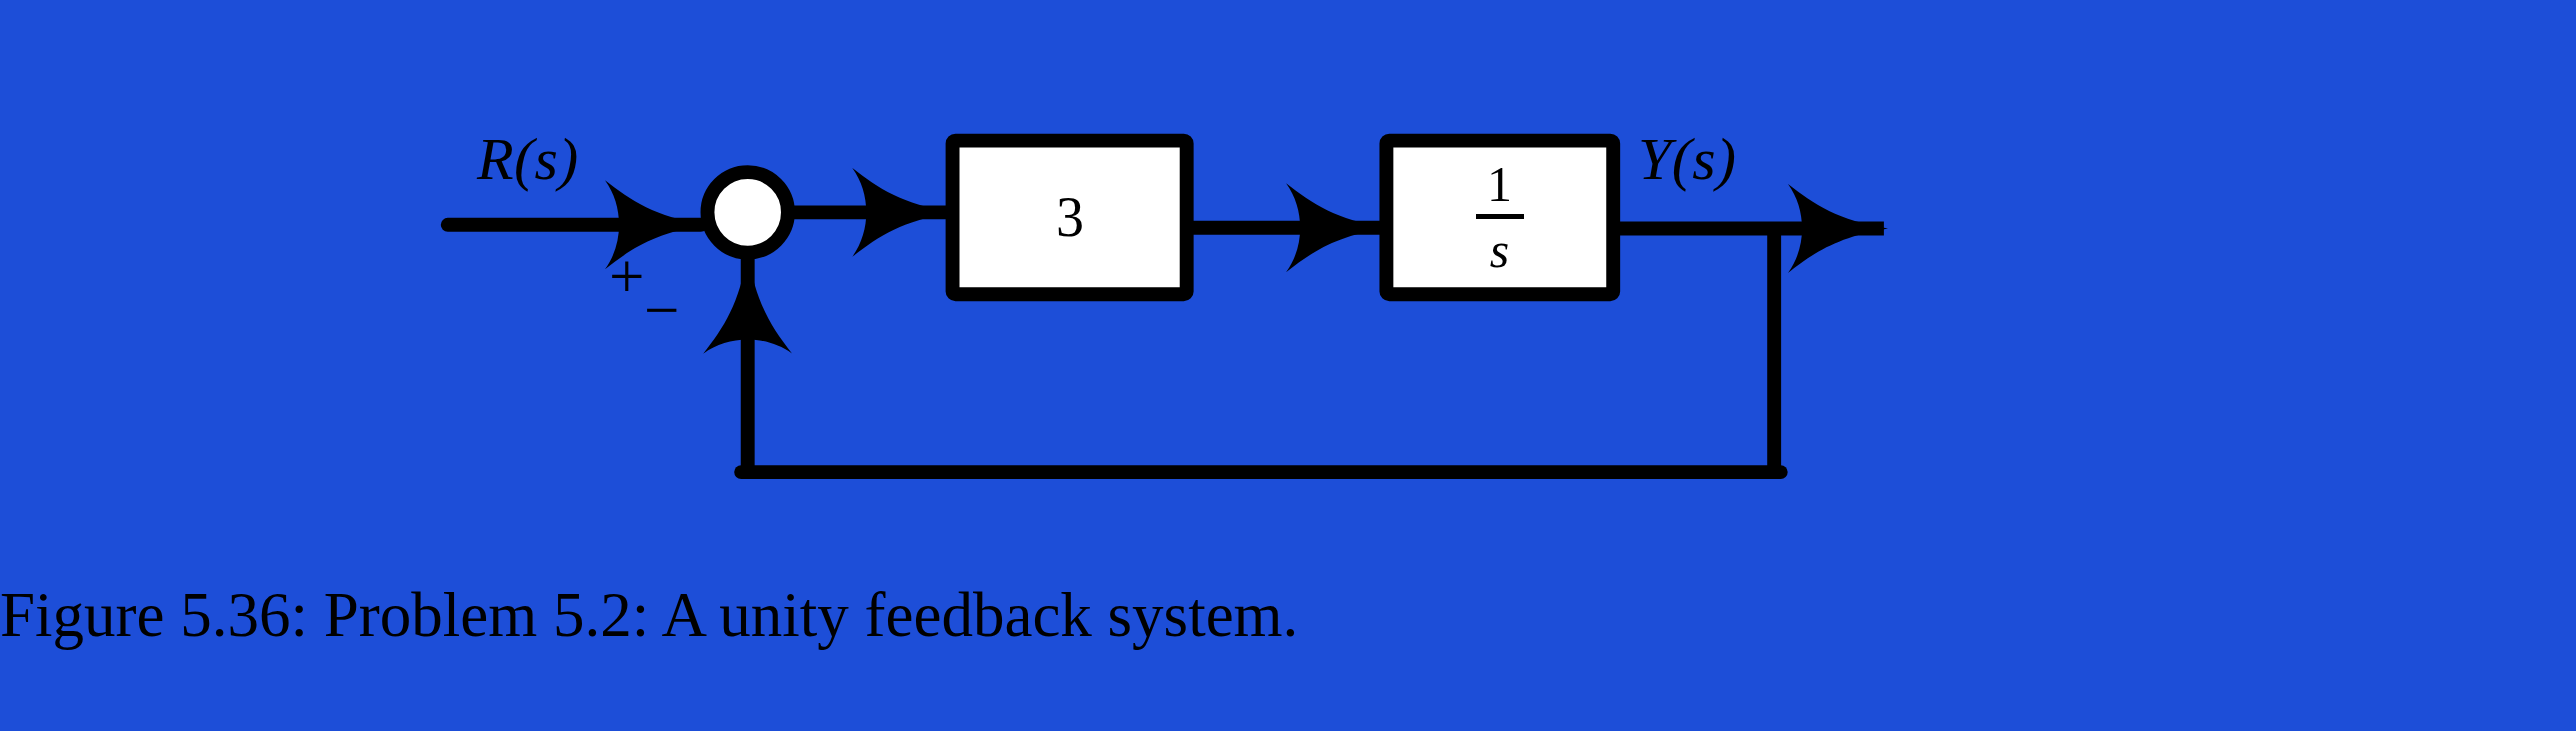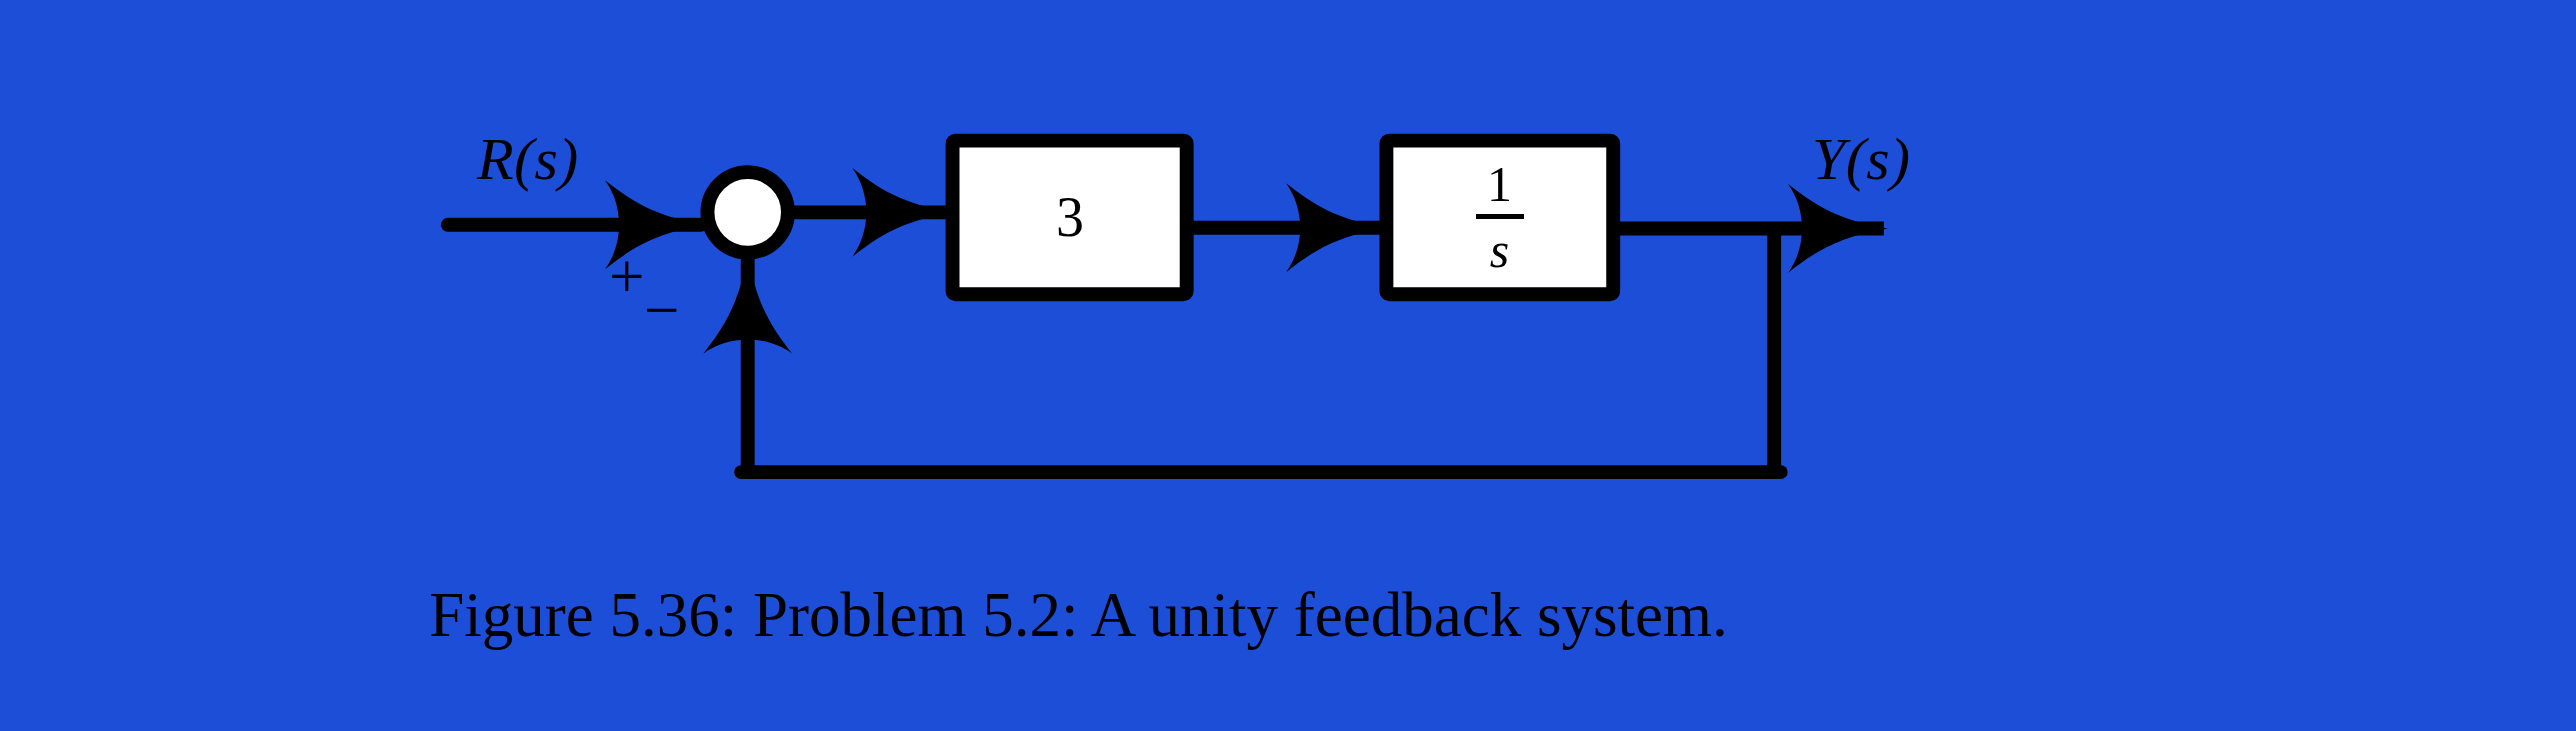--- a/index.html
+++ b/index.html
@@ -36,21 +36,21 @@
     line-height: 1;
     font-family: "Liberation Serif", "DejaVu Serif", serif;
   }
   
   .signal-label {
     font-style: italic;
     font-size: 60px;
     letter-spacing: 0.4px;
   }
   #label-r   { left: 477px;  top: 129px; }
-  #label-y   { left: 1812px; top: 129px; }
+  #label-y   { left: 1638px; top: 129px; }
 
   
   .sign-mark {
     font-style: normal;
     font-weight: 400;
     line-height: 1;
   }
   #sign-plus  { left: 609px; top: 246px; font-size: 63px; }
   #sign-minus { left: 644px; top: 279px; font-size: 63px; }
 
@@ -93,21 +93,20 @@
     font-style: italic;
     padding-top: 5.9px;
   }
 
   
   #figure-caption {
     position: absolute;
     left: 0;
     top: 579px;
     width: 2157px;
-    text-align: center;
     font-size: 63px;
     font-style: normal;
     letter-spacing: 0px;
   }
 </style>
 </head>
 <body>
 
 <div id="figure-root">
 

